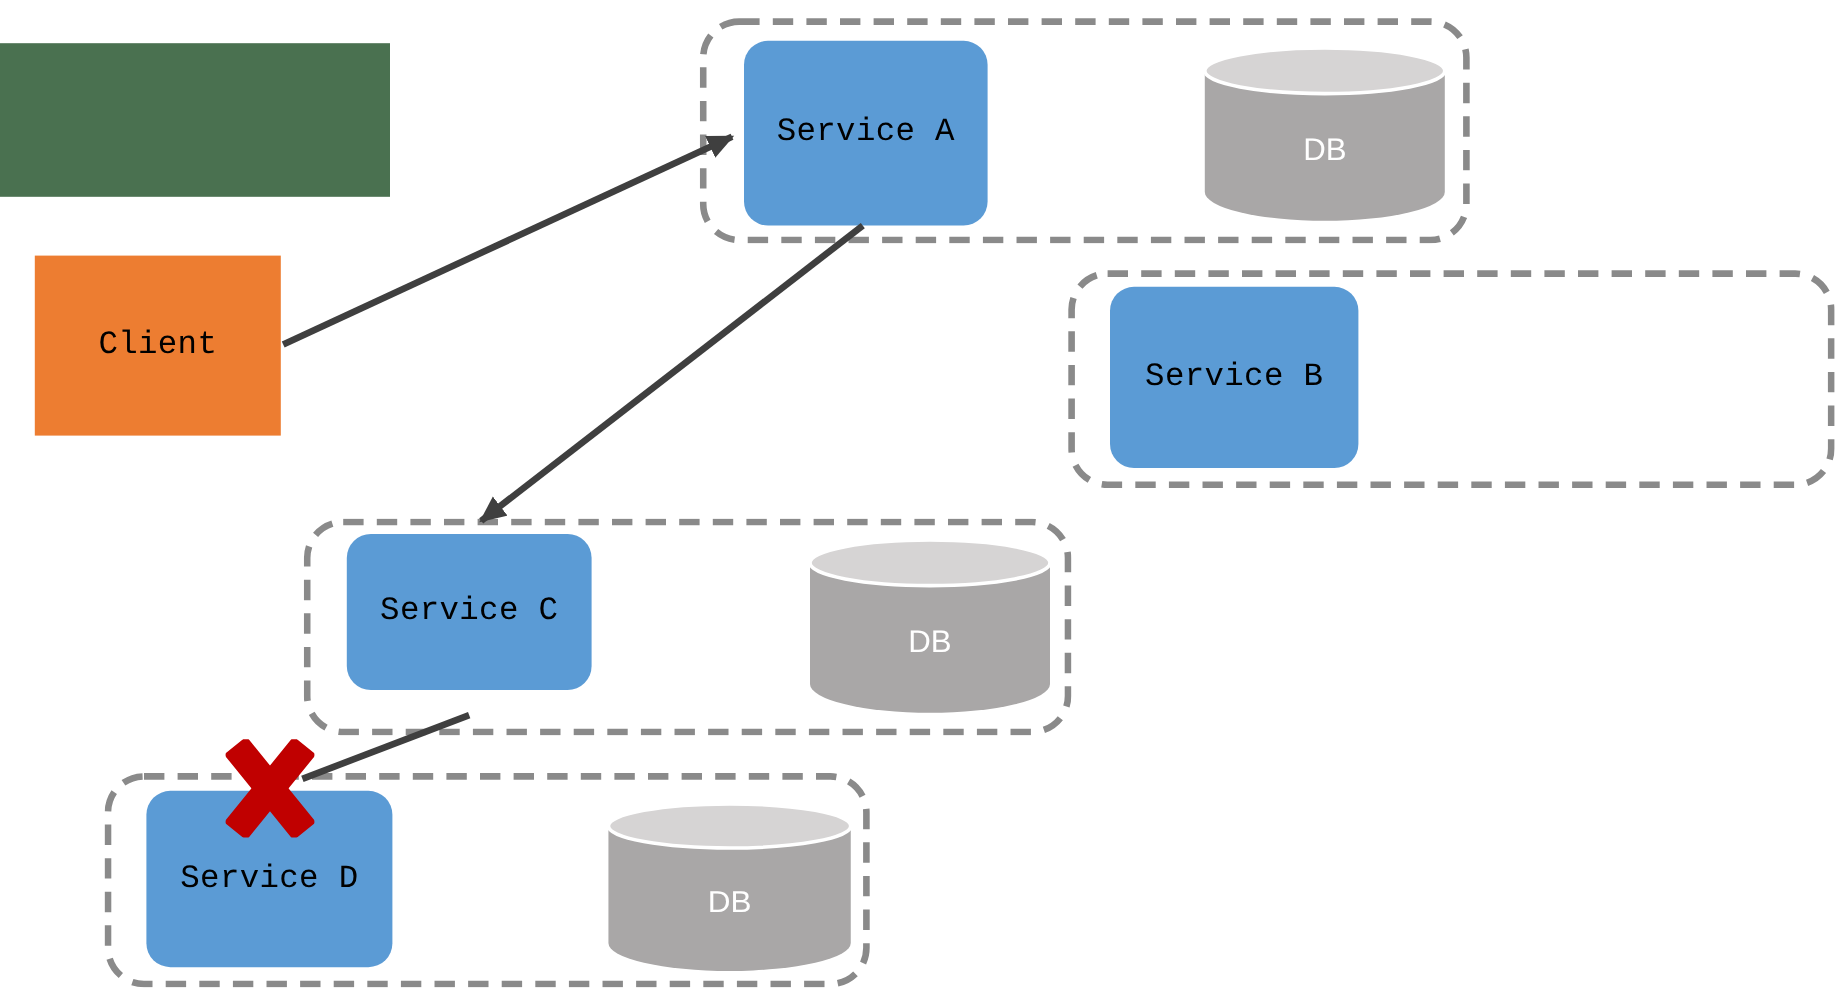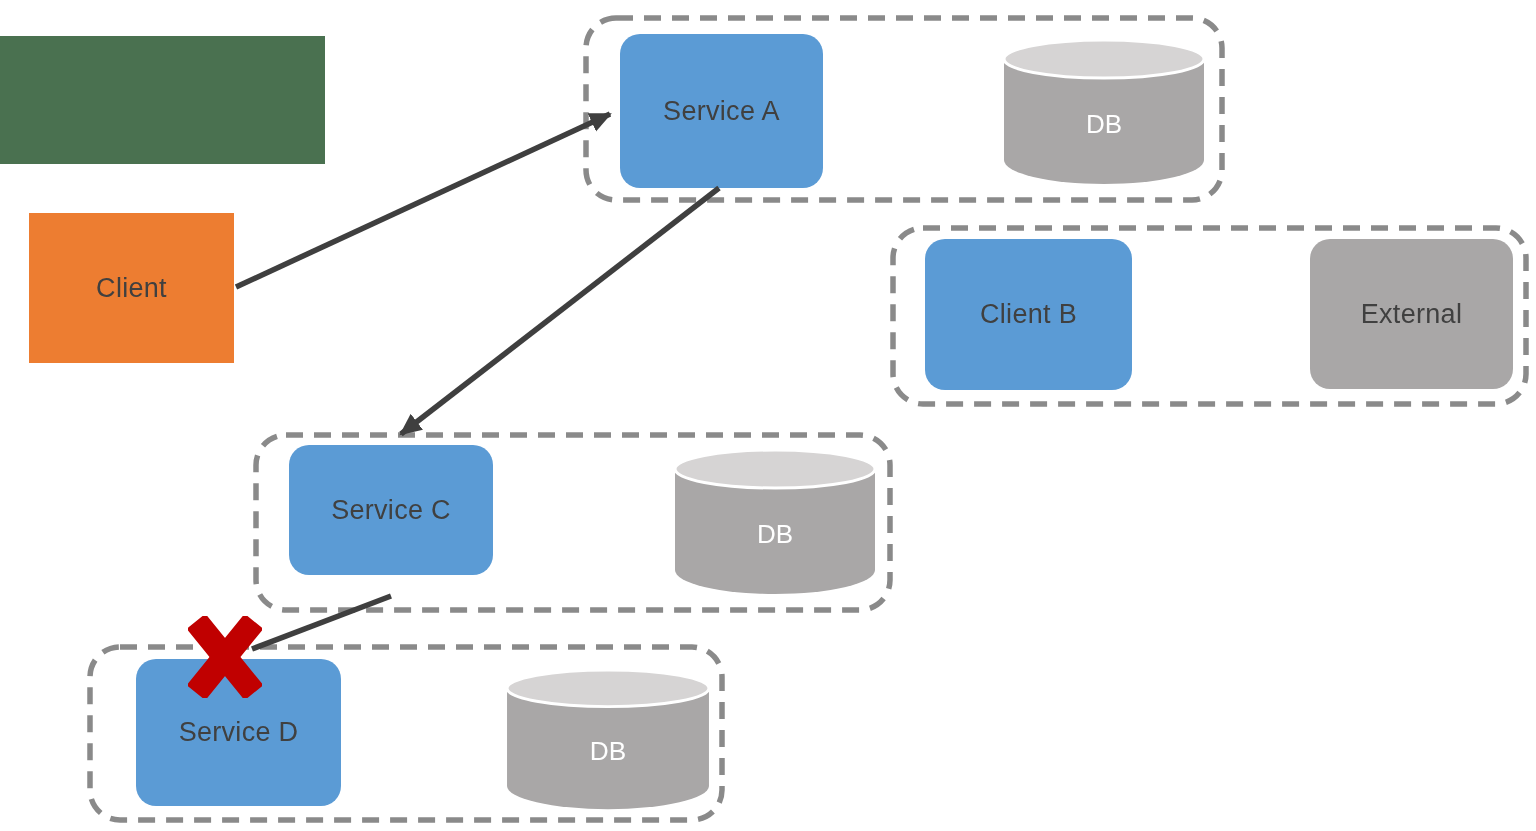--- a/index.html
+++ b/index.html
@@ -3,21 +3,21 @@
 <meta charset="utf-8">
 <style>
   html,body{margin:0;padding:0;background:#ffffff;}
   .canvas{
     position:relative;width:1536px;height:831px;overflow:hidden;
     font-family:"Liberation Sans", sans-serif;background:#ffffff;
   }
   .abs{position:absolute;}
   .node{
     position:absolute;display:flex;align-items:center;justify-content:center;
-    color:#404040;font-size:27px;letter-spacing:.3px;
+    color:#000000;font-size:27px;letter-spacing:.3px;font-family:Liberation Mono, monospace;
   }
   .rect-plain{border-radius:0;}
   .rounded{border-radius:20px;}
   .blue{background:#5B9BD5;}
   .orange{background:#ED7D31;}
   .graybox{background:#A9A7A7;}
   .green{background:#4A7150;}
   svg{display:block;}
   .cyl-label{fill:#ffffff;font-family:"Liberation Sans",sans-serif;font-size:26px;}
 </style>
@@ -46,32 +46,29 @@
 
   <div class="node orange rect-plain" style="left:29px;top:213px;width:205px;height:150px;text-align:center;">
     <span>Client</span>
   </div>
 
   <div class="node blue rounded" style="left:620px;top:34px;width:203px;height:154px;">
     <span>Service A</span>
   </div>
 
   <div class="node blue rounded" style="left:925px;top:239px;width:207px;height:151px;">
-    <span>Client B</span>
+    <span>Service B</span>
   </div>
 
-  <div class="node graybox rounded" style="left:1310px;top:239px;width:203px;height:150px;">
-    <span>External</span>
-  </div>
 
   <div class="node blue rounded" style="left:289px;top:445px;width:204px;height:130px;">
     <span>Service C</span>
   </div>
 
-  <div class="node blue rounded" style="left:136px;top:659px;width:205px;height:147px;">
+  <div class="node blue rounded" style="left:122px;top:659px;width:205px;height:147px;">
     <span>Service D</span>
   </div>
 
   <svg class="abs" style="left:1001px;top:38px;" width="206" height="150" viewBox="0 0 206 150">
     <path d="M3 21 L3 122 A100 24 0 0 0 203 122 L203 21 Z" fill="#A9A7A7"></path>
     <ellipse cx="103" cy="21" rx="100" ry="19" fill="#D6D4D4" stroke="#ffffff" stroke-width="3"></ellipse>
     <text class="cyl-label" x="103" y="95" text-anchor="middle">DB</text>
   </svg>
 
   <svg class="abs" style="left:672px;top:448px;" width="206" height="150" viewBox="0 0 206 150">

